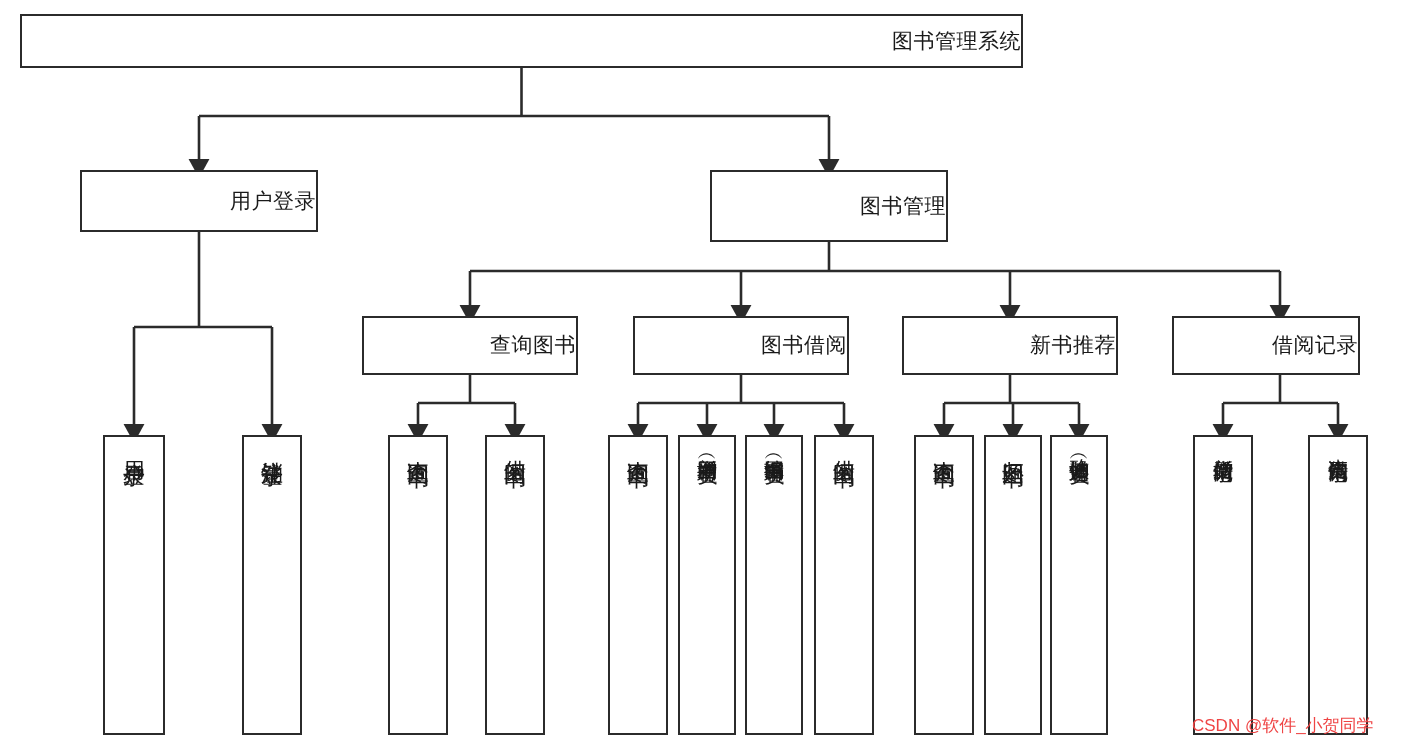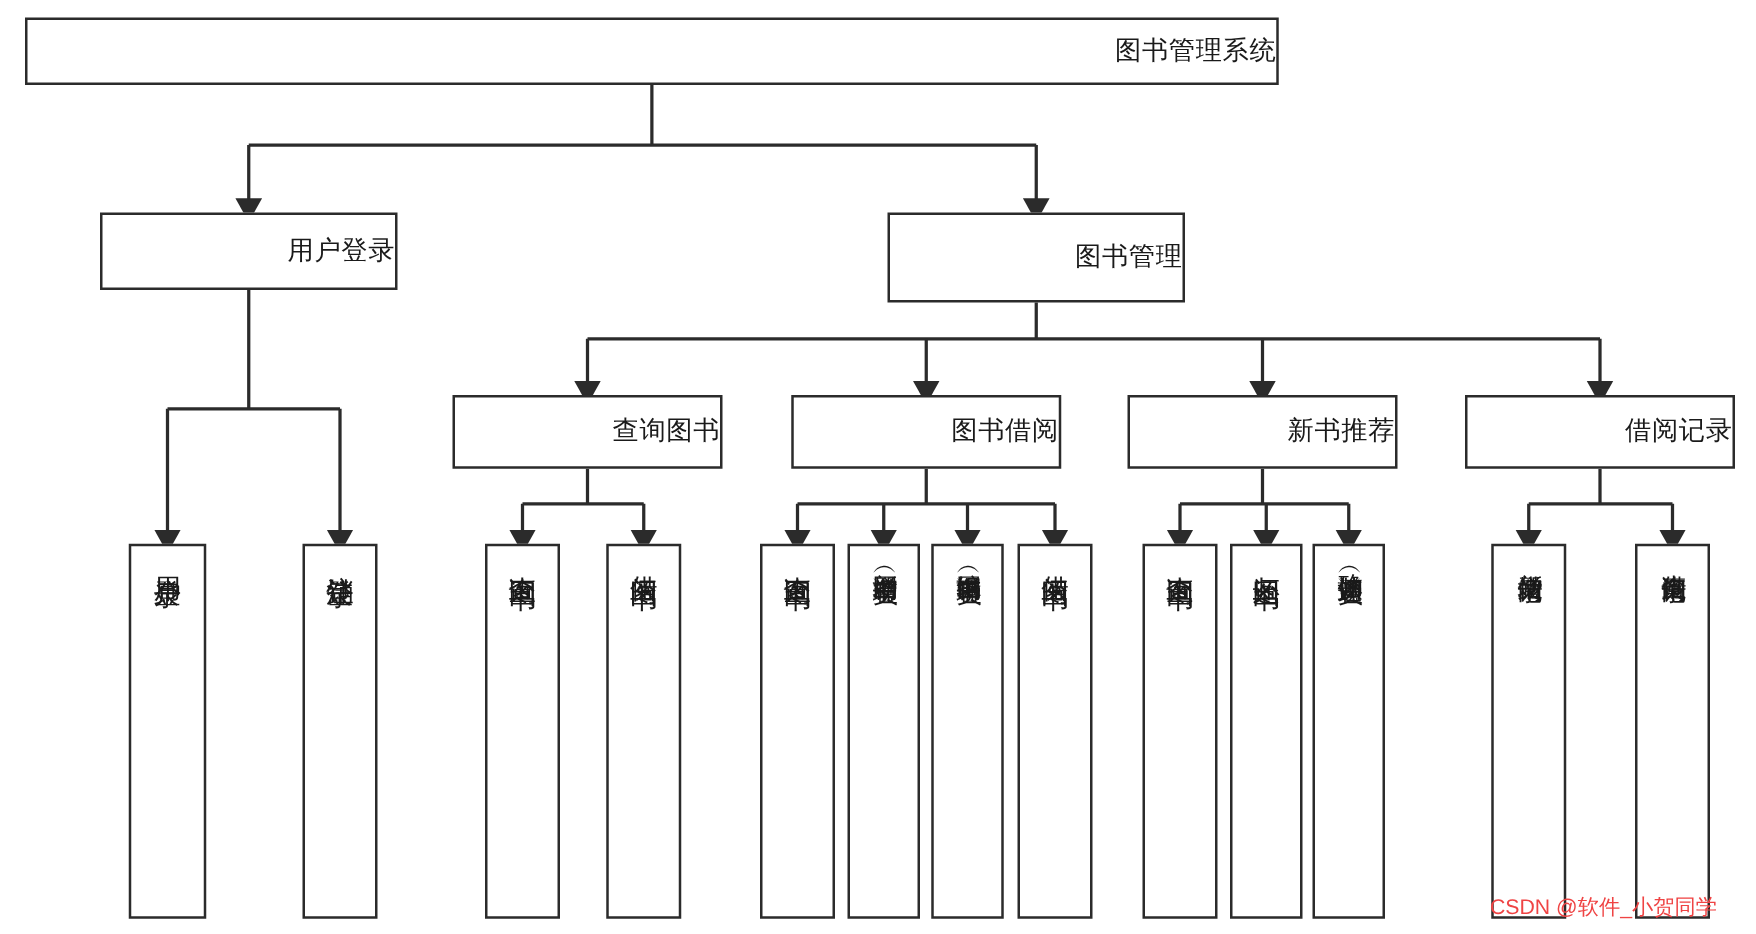--- a/index.html
+++ b/index.html
@@ -132,21 +132,21 @@
       </div>
       <div class="node horiz" style="left: 362px; top: 316px; width: 216px; height: 59px;">
         <span class="lbl">查询图书</span>
       </div>
       <div class="node horiz" style="left: 633px; top: 316px; width: 216px; height: 59px;">
         <span class="lbl">图书借阅</span>
       </div>
       <div class="node horiz" style="left: 902px; top: 316px; width: 216px; height: 59px;">
         <span class="lbl">新书推荐</span>
       </div>
-      <div class="node horiz" style="left: 1172px; top: 316px; width: 216px; height: 59px;">
+      <div class="node horiz" style="left: 1172px; top: 316px; width: 188px; height: 59px;">
         <span class="lbl">借阅记录</span>
       </div>
       <div class="node vert" style="left: 103px; top: 435px; width: 62px; height: 300px;">
         <span class="lbl">用户登录</span>
       </div>
       <div class="node vert" style="left: 242px; top: 435px; width: 60px; height: 300px;">
         <span class="lbl">注销登录</span>
       </div>
       <div class="node vert" style="left: 388px; top: 435px; width: 60px; height: 300px;">
         <span class="lbl">查询图书</span>

